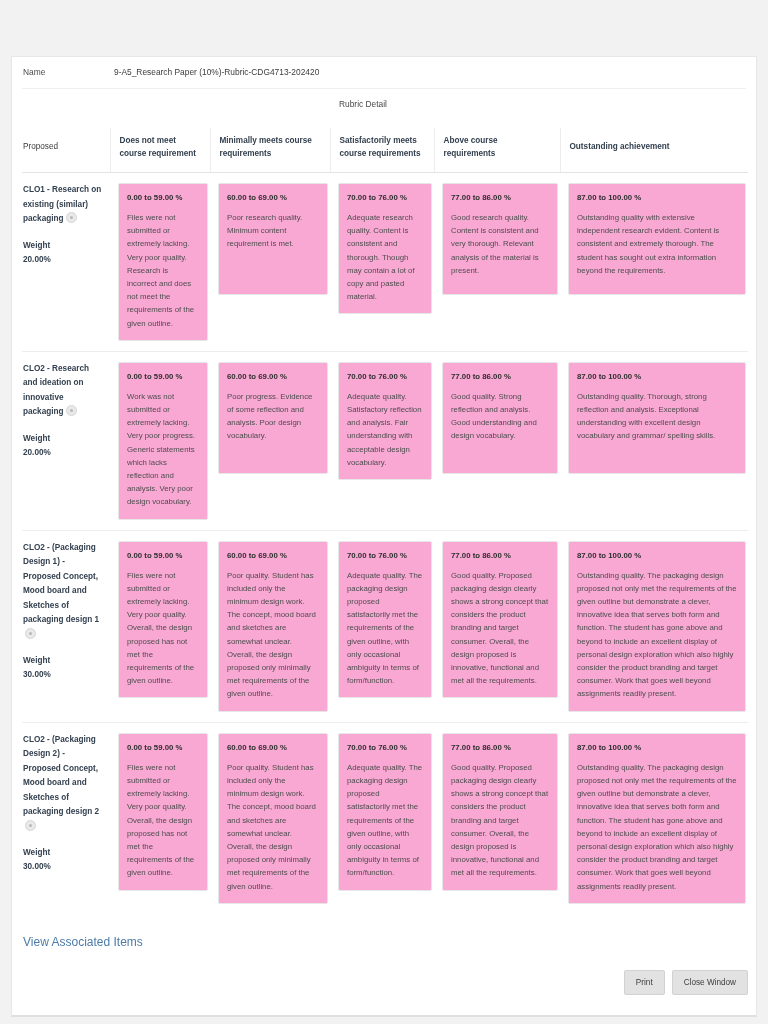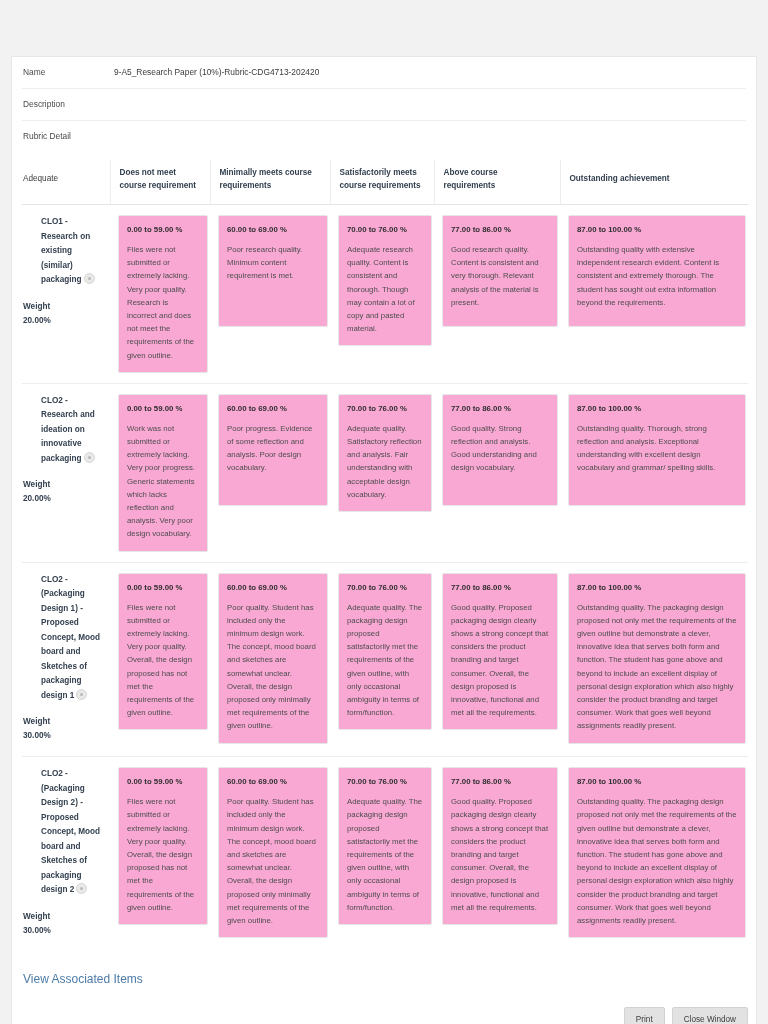--- a/index.html
+++ b/index.html
@@ -44,21 +44,21 @@
     font-size: 8.4px;
     color: #4a4a4a;
     line-height: 13px;
     padding-left: 1px;
   }
   .meta-value {
     font-size: 8.4px;
     color: #3b3b3b;
     line-height: 13px;
   }
-  .meta-row.last { border-bottom: none; }
+  .meta-row.last { border-bottom: none; justify-content: center; }
 
   
   .rubric-wrap {
     padding: 8px 10px 0 10px;
   }
   .loa-label {
     font-size: 8.2px;
     color: #3b3b3b;
     padding-left: 89px;
     padding-bottom: 6px;
@@ -104,21 +104,20 @@
     padding: 10px 8px 14px 1px;
     border-bottom: 1px solid #ededed;
   }
   table.rubric tr.last-row td { border-bottom: none; }
 
   .crit-title {
     font-size: 8.2px;
     font-weight: bold;
     color: #33404f;
     line-height: 14.5px;
-    margin-left: 18px;
   }
   .info-icon {
     display: inline-block;
     width: 11px;
     height: 11px;
     border-radius: 50%;
     background: #e9e9e9;
     border: 1px solid #d6d6d6;
     vertical-align: -2px;
     margin-left: 2px;
@@ -202,44 +201,40 @@
 <body>
 
 <div class="page">
   <div class="card">
 
     <div class="meta-row">
       <div class="meta-label">Name</div>
       <div class="meta-value">9-A5_Research Paper (10%)-Rubric-CDG4713-202420</div>
     </div>
 
-    <div class="meta-row">
-      <div class="meta-label">Description</div>
-      <div class="meta-value"></div>
-    </div>
 
     <div class="meta-row last">
       <div class="meta-label">Rubric Detail</div>
       <div class="meta-value"></div>
     </div>
 
     <div class="rubric-wrap">
 
       <table class="rubric">
         <colgroup>
           <col class="c-criteria">
           <col class="c-lvl1">
           <col class="c-lvl2">
           <col class="c-lvl3">
           <col class="c-lvl4">
           <col class="c-lvl5">
         </colgroup>
         <thead>
           <tr>
-            <th class="criteria-head">Adequate</th>
+            <th class="criteria-head">Proposed</th>
             <th>Does not meet course requirement</th>
             <th>Minimally meets course requirements</th>
             <th>Satisfactorily meets course requirements</th>
             <th>Above course requirements</th>
             <th class="last-head">Outstanding achievement</th>
           </tr>
         </thead>
         <tbody>
             <tr>
               <td class="criteria-cell">

